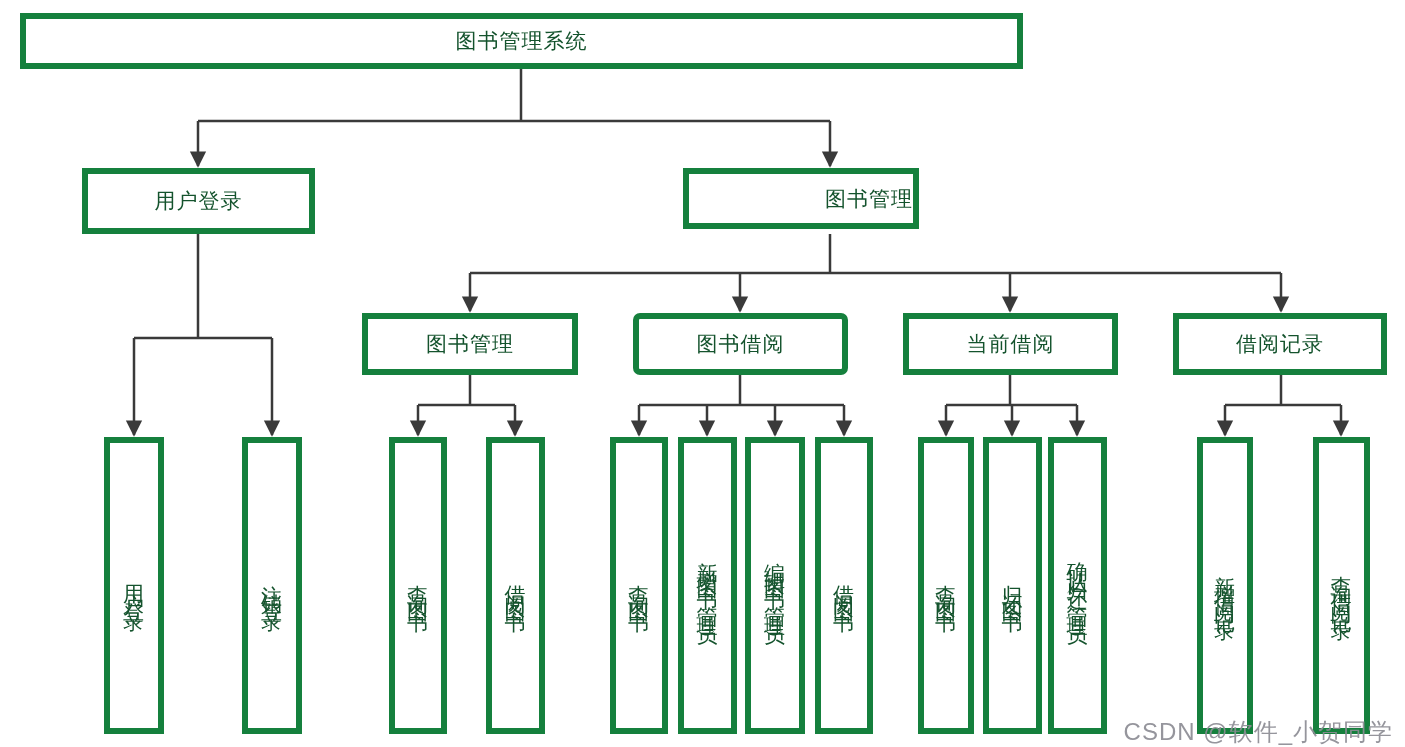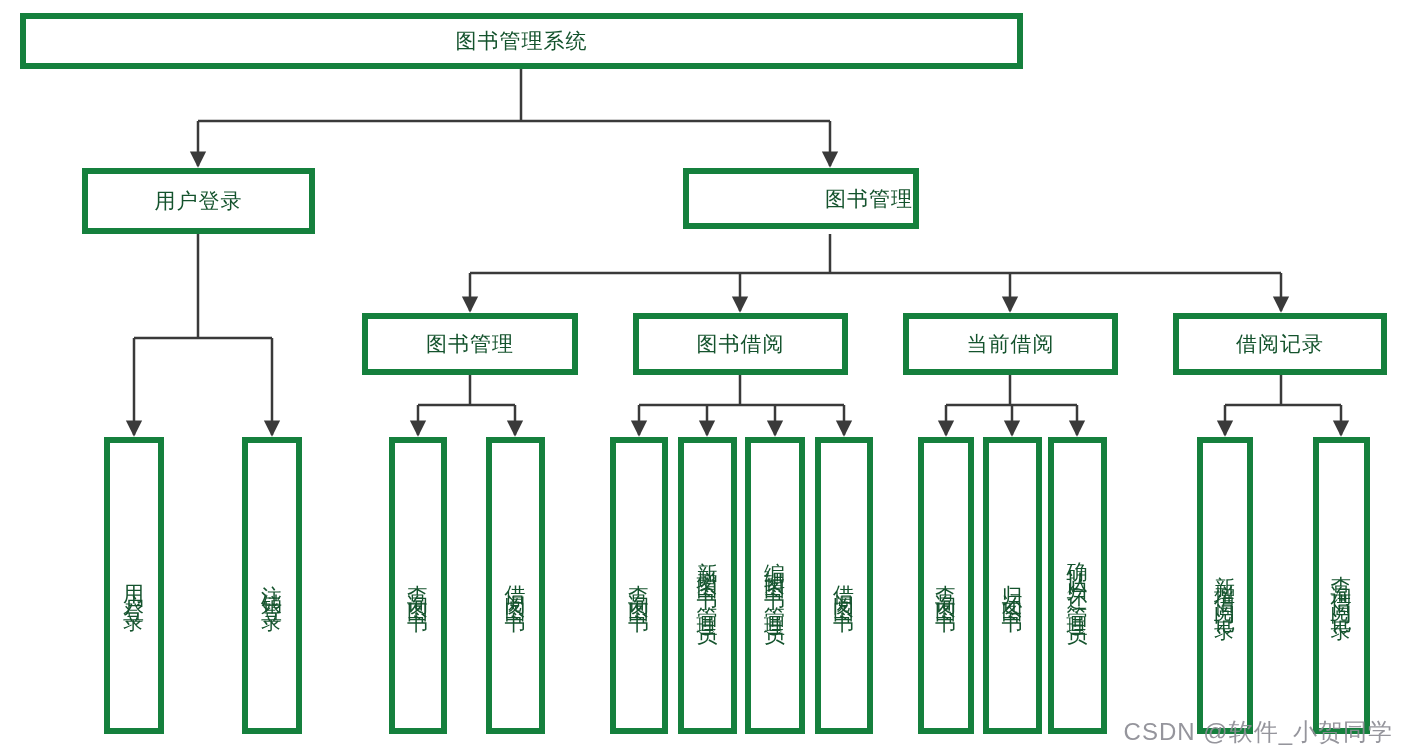--- a/index.html
+++ b/index.html
@@ -97,21 +97,21 @@
   <div class="box h-box" style="left:82px; top:168px; width:233px; height:66px;">
     <span>用户登录</span>
   </div>
   <div class="box h-box" style="left:683px; top:168px; width:236px; height:61px;justify-content:flex-end;">
     <span>图书管理</span>
   </div>
 
   <div class="box h-box" style="left:362px; top:313px; width:216px; height:62px;">
     <span>图书管理</span>
   </div>
-  <div class="box h-box" style="left:633px; top:313px; width:215px; height:62px;">
+  <div class="box h-box" style="left:633px; top:313px; width:215px; height:62px;border-radius:7px;">
     <span>图书借阅</span>
   </div>
   <div class="box h-box" style="left:903px; top:313px; width:215px; height:62px;">
     <span>当前借阅</span>
   </div>
   <div class="box h-box" style="left:1173px; top:313px; width:214px; height:62px;">
     <span>借阅记录</span>
   </div>
 
   <div class="box v-box" style="left:104px; top:437px; width:60px; height:297px;">

